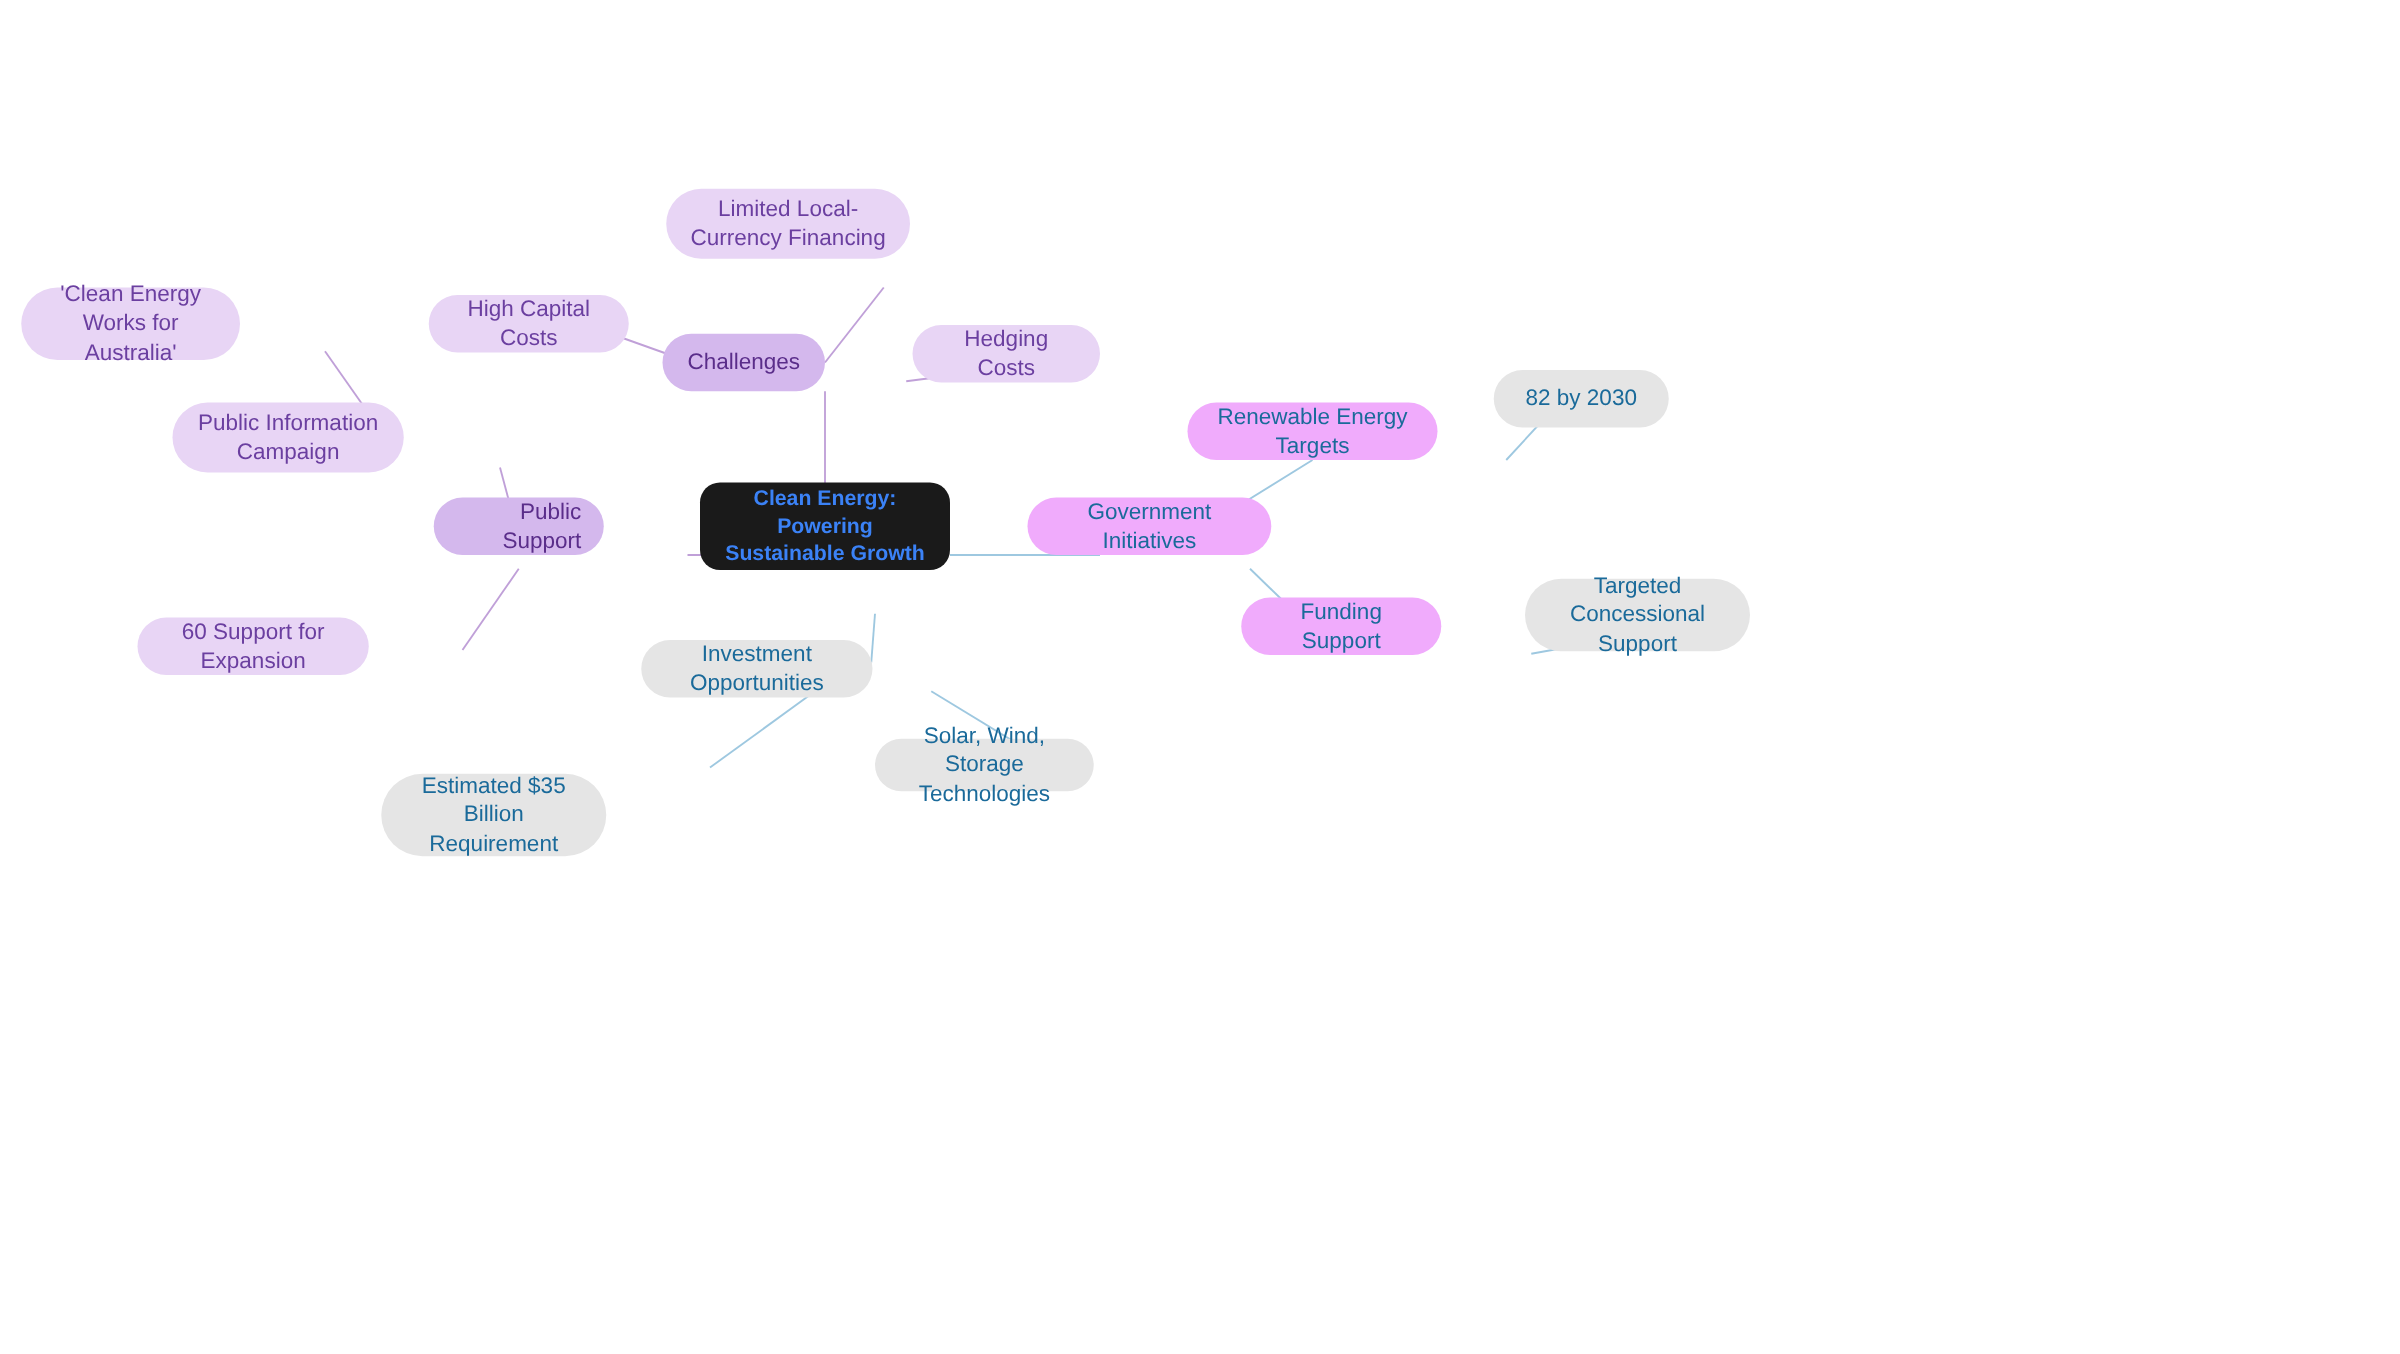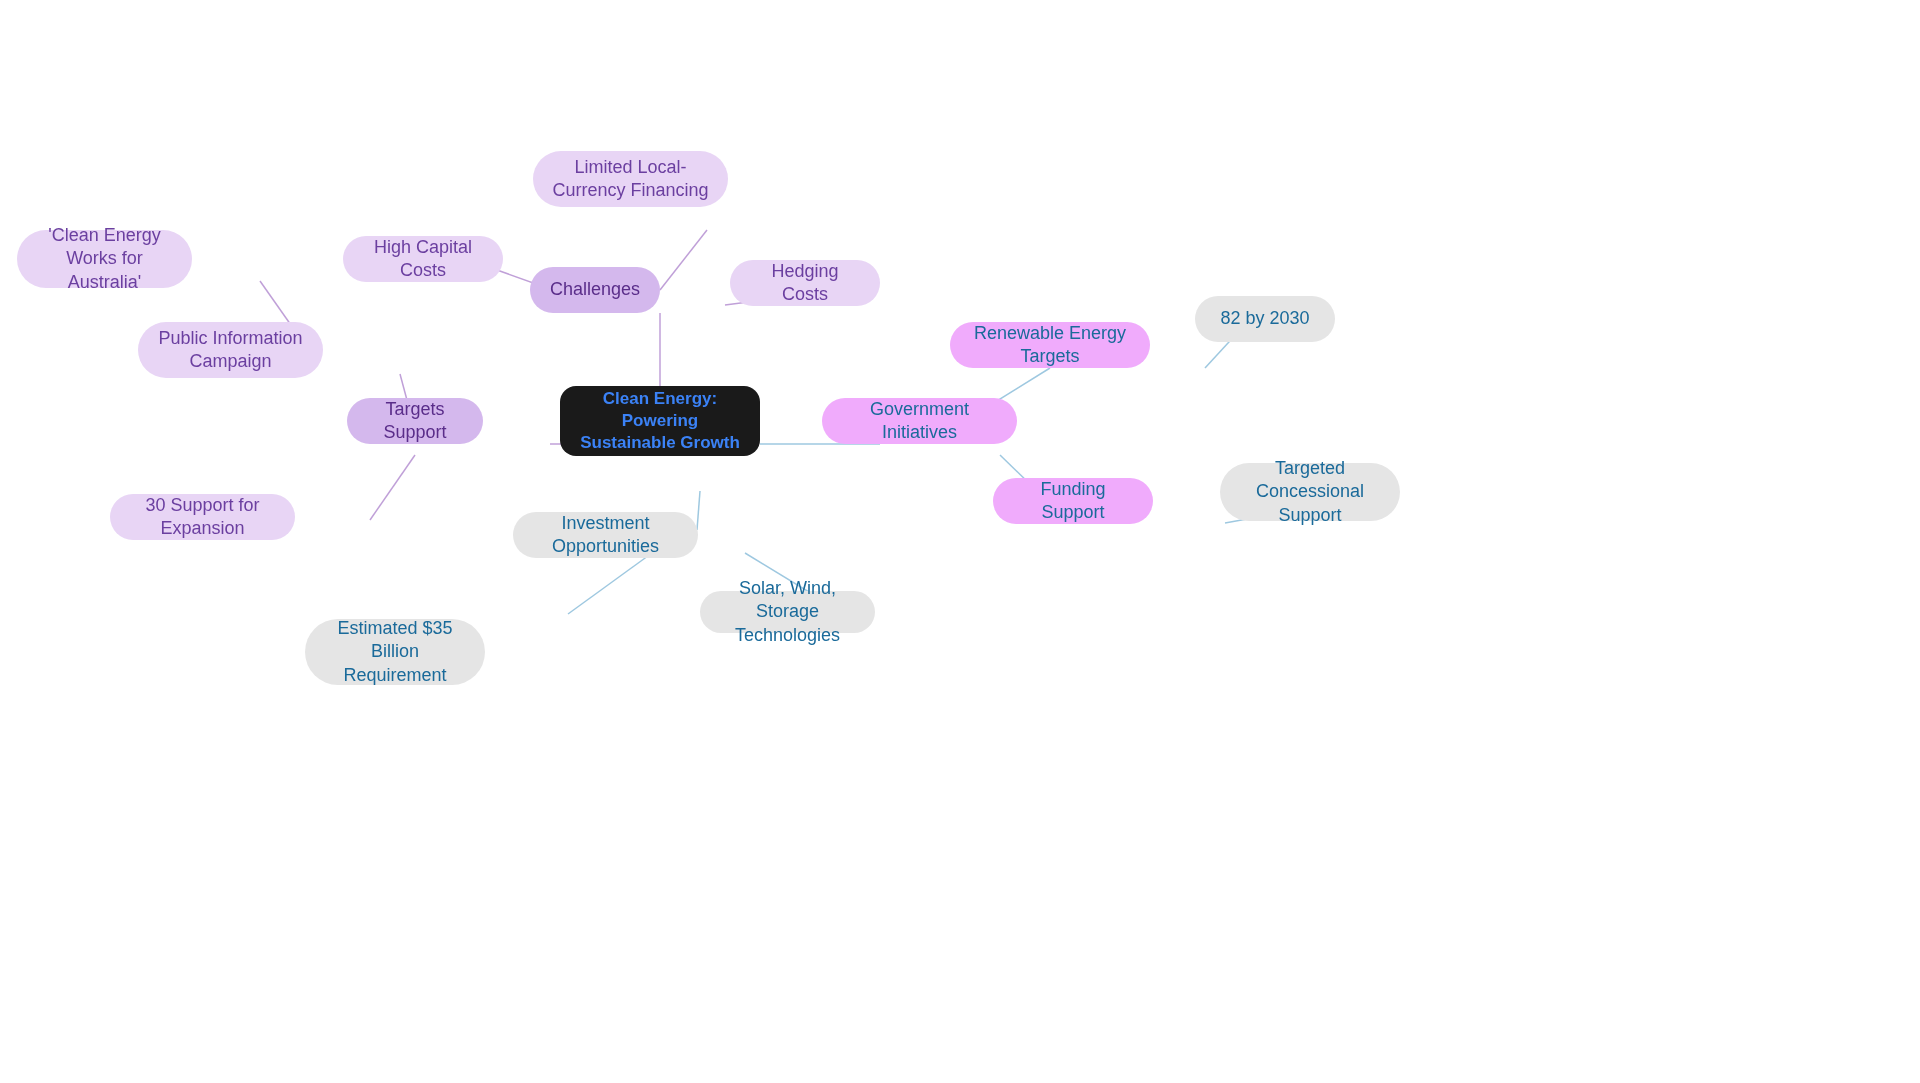--- a/index.html
+++ b/index.html
@@ -40,20 +40,21 @@
       height: 70px;
     }
     .node-purple {
       background: #e8d5f5;
       color: #6b3fa0;
       border: none;
     }
     .node-purple-dark {
       background: #d4b8ed;
       color: #5a2d8a;
+      text-align: right;
     }
     .node-blue {
       background: #f0abfc;
       color: #1a6a9a;
       border: none;
       text-align: center;
     }
     .node-blue-light {
       background: #e5e5e5;
       color: #1a6a9a;
@@ -100,27 +101,27 @@
 <div class="node node-center" style="left: 560px; top: 386px; width: 200px; height: 70px;">Clean Energy: Powering Sustainable Growth</div>
 
 <div class="node node-purple-dark" style="left: 530px; top: 267px; width: 130px; height: 46px;">Challenges</div>
 
 <div class="node node-purple" style="left: 533px; top: 151px; width: 195px; height: 56px;">Limited Local-Currency Financing</div>
 
 <div class="node node-purple" style="left: 343px; top: 236px; width: 160px; height: 46px;">High Capital Costs</div>
 
 <div class="node node-purple" style="left: 730px; top: 260px; width: 150px; height: 46px;">Hedging Costs</div>
 
-<div class="node node-purple-dark" style="left: 347px; top: 398px; width: 136px; height: 46px;">Targets Support</div>
+<div class="node node-purple-dark" style="left: 347px; top: 398px; width: 136px; height: 46px;">Public Support</div>
 
 <div class="node node-purple" style="left: 138px; top: 322px; width: 185px; height: 56px;">Public Information Campaign</div>
 
 <div class="node node-purple" style="left: 17px; top: 230px; width: 175px; height: 58px;">'Clean Energy Works for Australia'</div>
 
-<div class="node node-purple" style="left: 110px; top: 494px; width: 185px; height: 46px;">30 Support for Expansion</div>
+<div class="node node-purple" style="left: 110px; top: 494px; width: 185px; height: 46px;">60 Support for Expansion</div>
 
 <div class="node node-blue-light" style="left: 513px; top: 512px; width: 185px; height: 46px;">Investment Opportunities</div>
 
 <div class="node node-blue-light" style="left: 305px; top: 619px; width: 180px; height: 66px; text-align: center;">Estimated $35 Billion Requirement</div>
 
 <div class="node node-blue-light" style="left: 700px; top: 591px; width: 175px; height: 42px;">Solar, Wind, Storage Technologies</div>
 
 <div class="node node-blue" style="left: 822px; top: 398px; width: 195px; height: 46px;">Government Initiatives</div>
 
 <div class="node node-blue" style="left: 950px; top: 322px; width: 200px; height: 46px;">Renewable Energy Targets</div>

